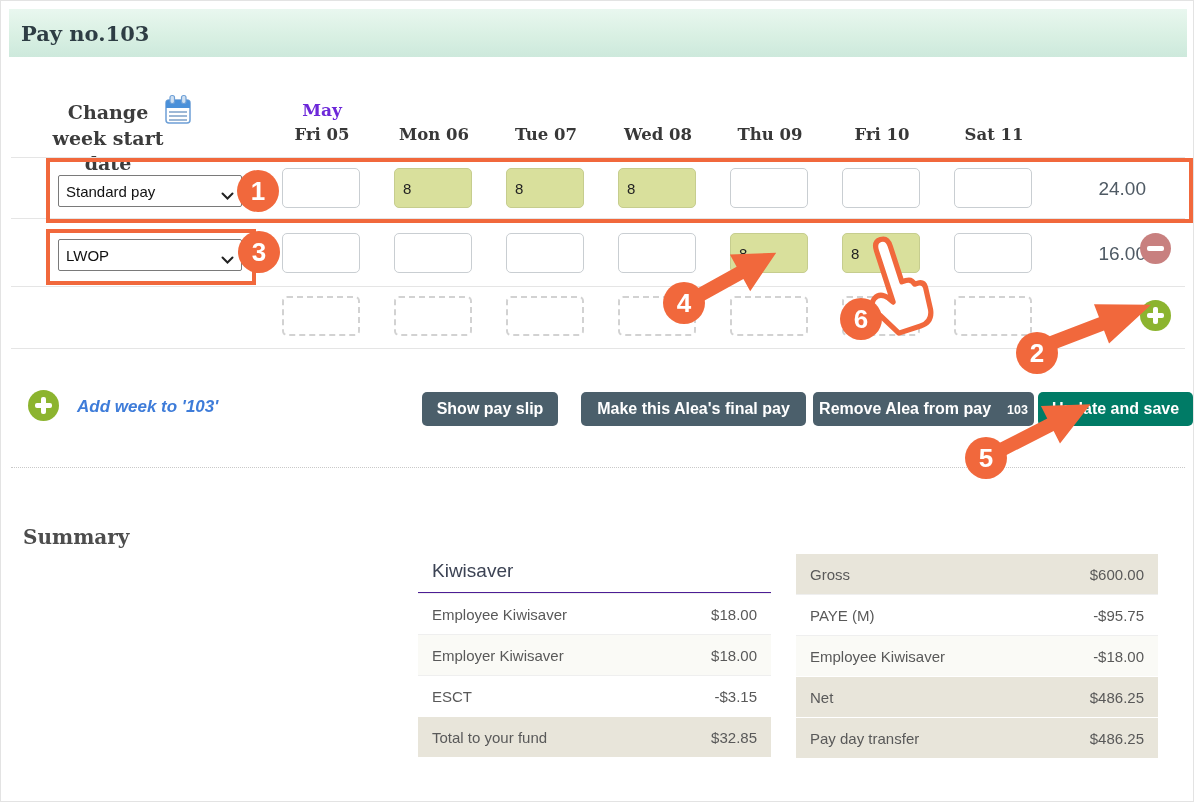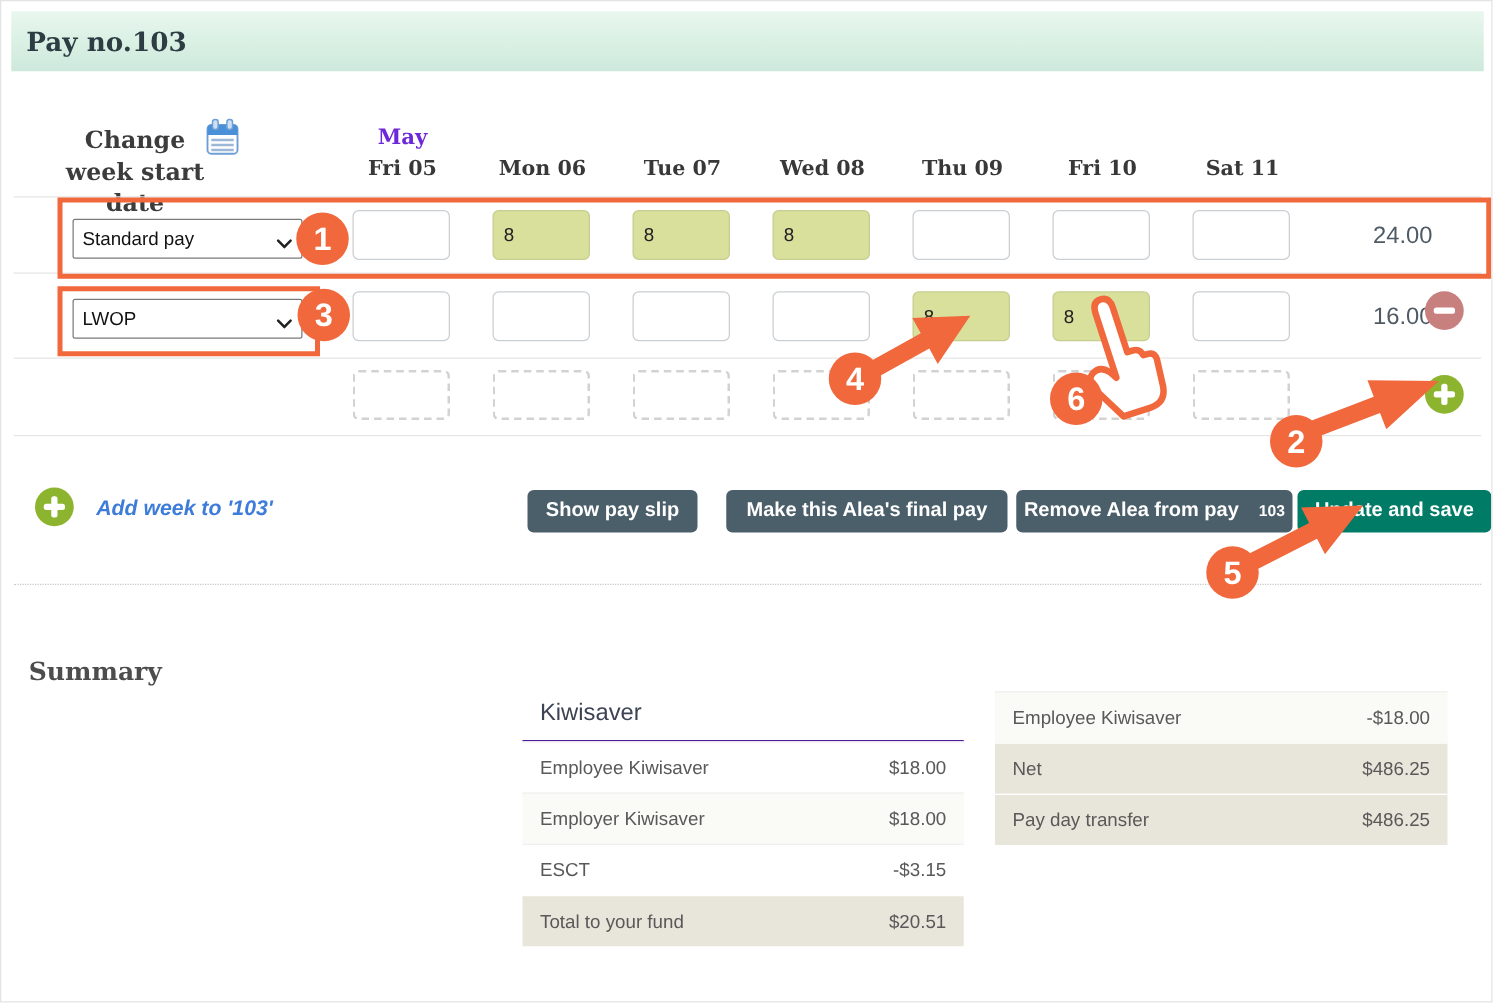--- a/index.html
+++ b/index.html
@@ -202,25 +202,33 @@
   <div class="srow alt">
     <span>Employer Kiwisaver</span>
     <span>$18.00</span>
   </div>
   <div class="srow">
     <span>ESCT</span>
     <span>-$3.15</span>
   </div>
   <div class="srow hl">
     <span>Total to your fund</span>
-    <span>$20.51</span>
+    <span>$32.85</span>
   </div>
 </div>
 
 <div class="stable" style="left:795px;top:552px;width:362px">
+  <div class="srow hl">
+    <span>Gross</span>
+    <span>$600.00</span>
+  </div>
+  <div class="srow">
+    <span>PAYE (M)</span>
+    <span>-$95.75</span>
+  </div>
   <div class="srow alt">
     <span>Employee Kiwisaver</span>
     <span>-$18.00</span>
   </div>
   <div class="srow hl">
     <span>Net</span>
     <span>$486.25</span>
   </div>
   <div class="srow hl">
     <span>Pay day transfer</span>

